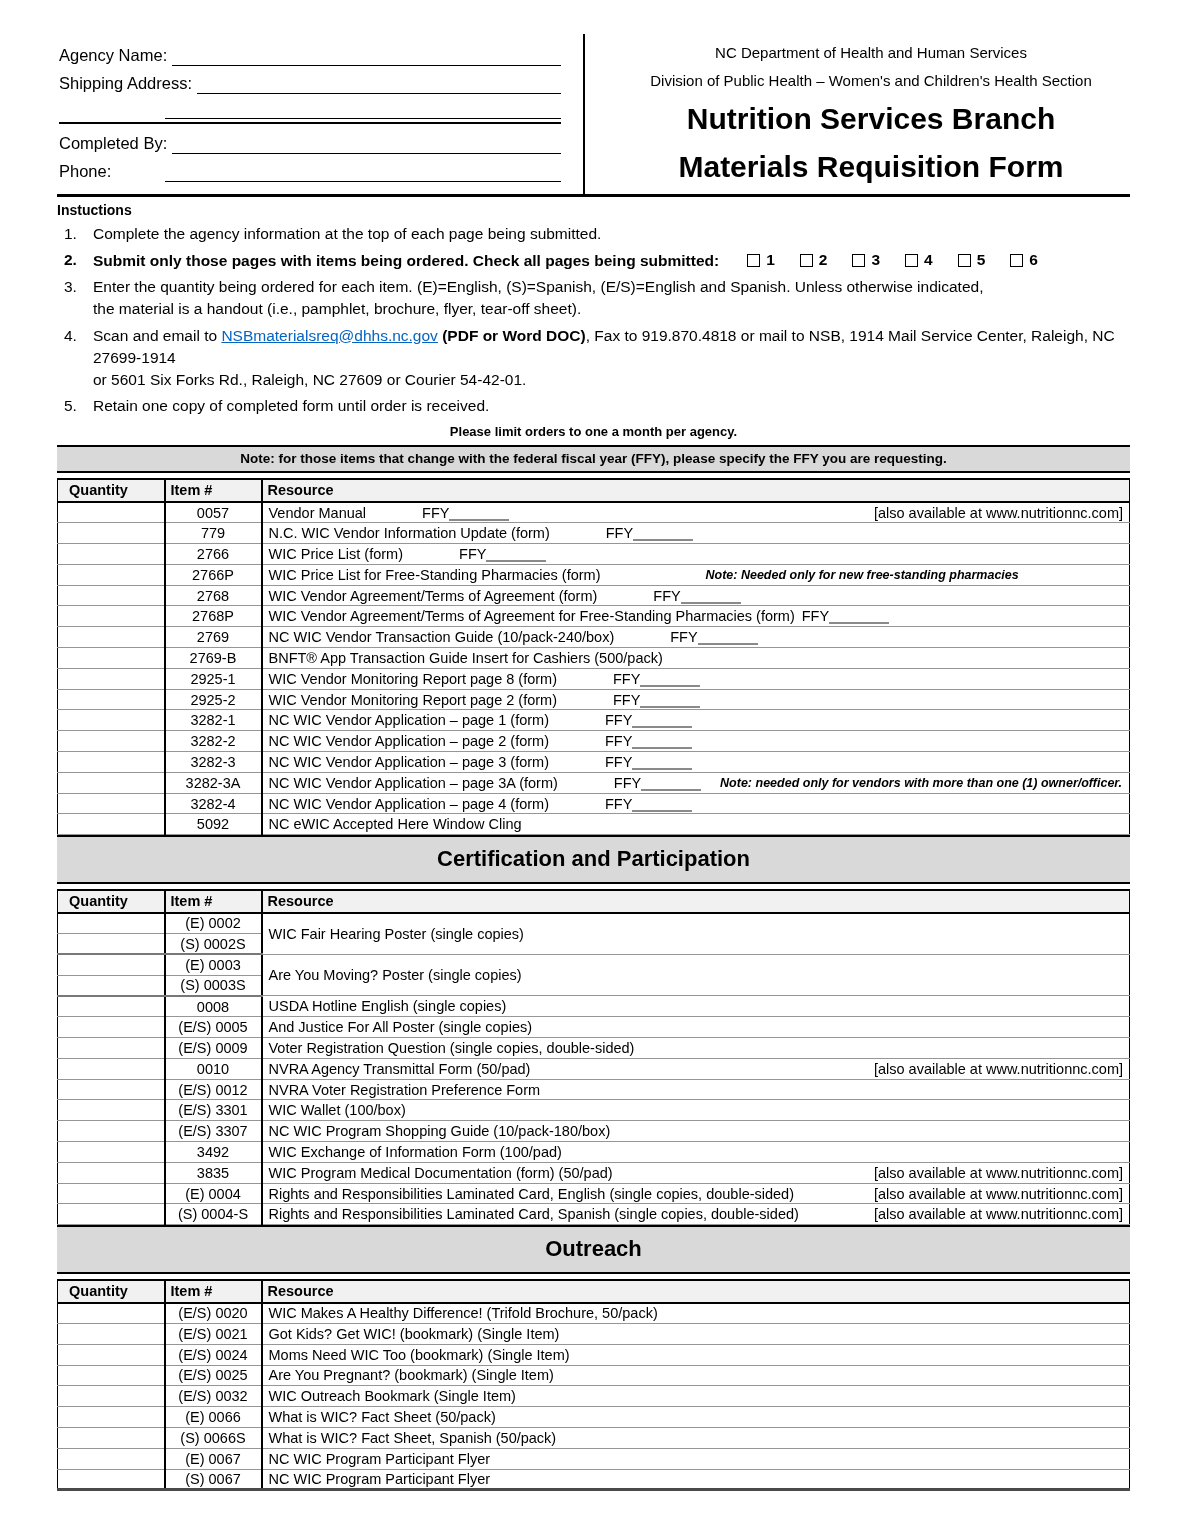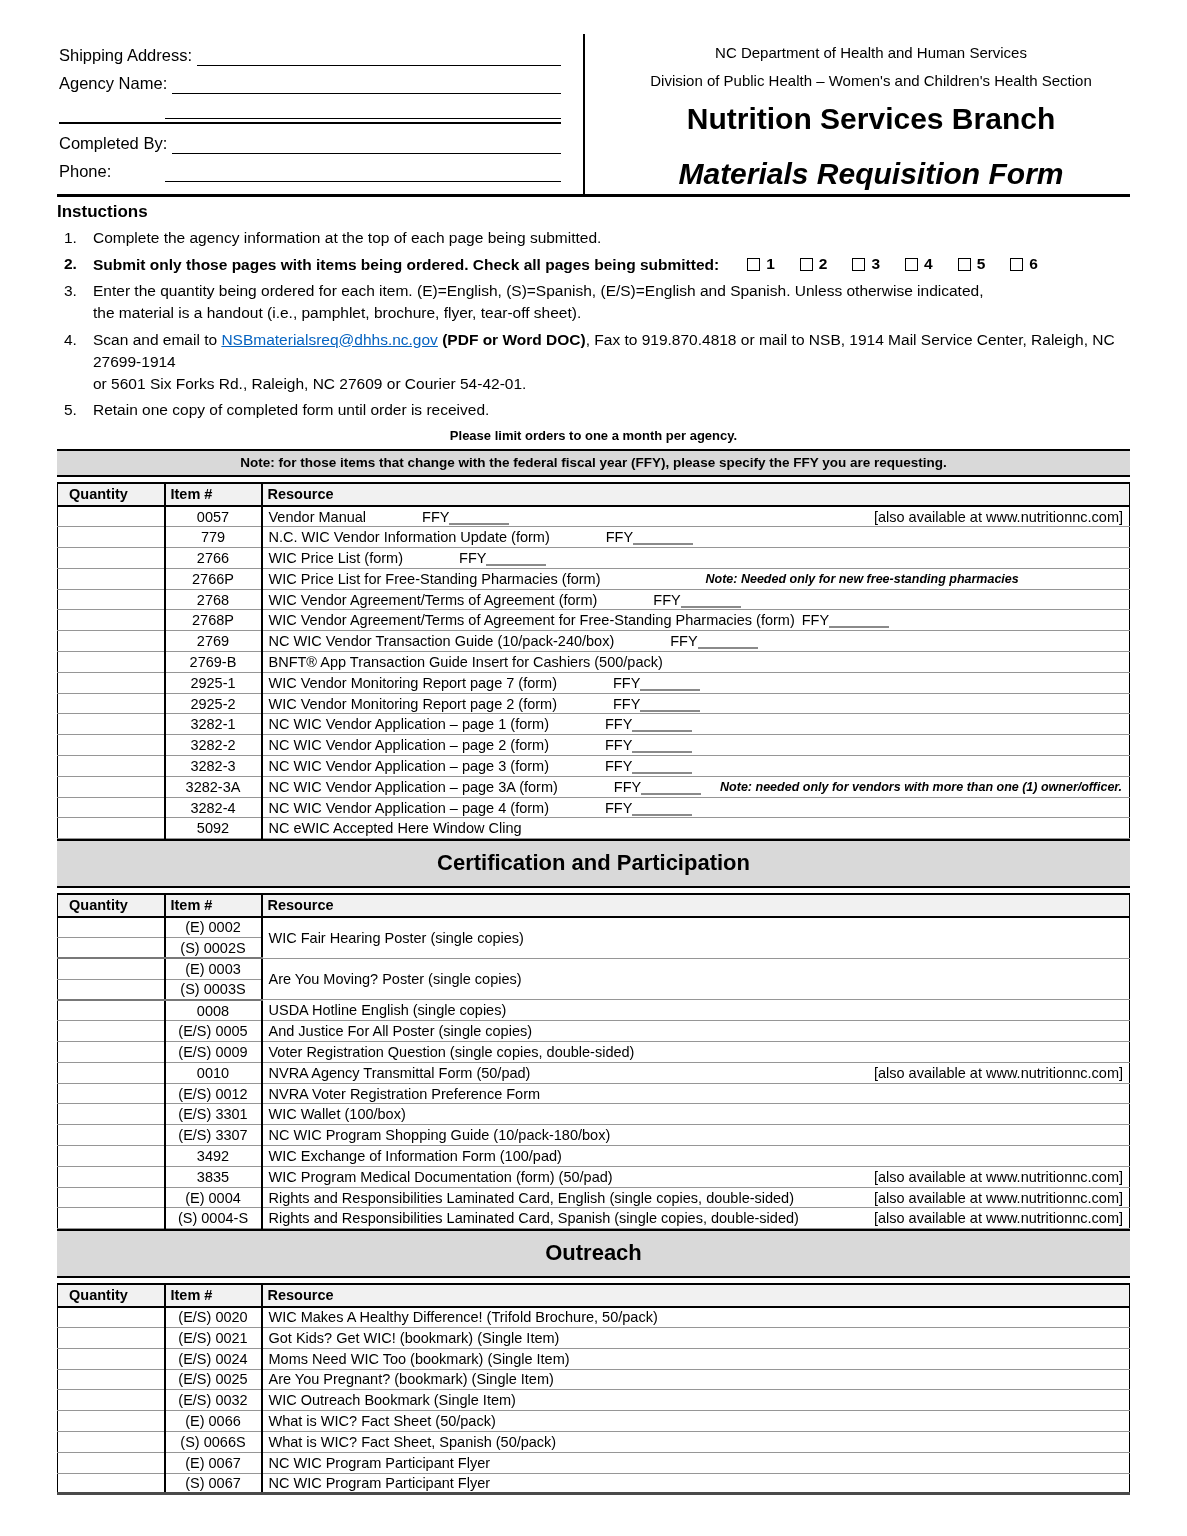--- a/index.html
+++ b/index.html
@@ -15,24 +15,24 @@
   .hdr-left { width:528px; border-right:2.5px solid #000; padding:4px 22px 12px 2px; }
   .fld { display:flex; align-items:flex-end; height:28px; font-size:16.5px; }
   .fld-label { white-space:nowrap; padding-right:5px; padding-bottom:1px; min-width:106px; }
   .fld-line { flex:1; border-bottom:1.6px solid #000; height:24px; }
   .fld-blank { margin-left:106px; border-bottom:1.6px solid #000; height:25px; }
   .hdr-sep { border-top:2.5px solid #000; margin:3px 0 2px; }
   .hdr-right { flex:1; text-align:center; padding-top:10px;padding-left:27px; }
   .org-line1 { font-size:15px; }
   .org-line2 { font-size:15px; margin-top:11px; }
   .big-title1 { font-size:30px; font-weight:bold; margin-top:13px; }
-  .big-title2 { font-size:30px; font-weight:bold; margin-top:21px;font-style:italic; }
+  .big-title2 { font-size:30px; font-weight:bold; margin-top:14px; }
 
   
-  .inst-h { font-weight:bold; font-size:17px; margin-top:5px; }
+  .inst-h { font-weight:bold; font-size:14px; margin-top:5px; }
   .inst { display:flex; font-size:15.5px; margin-top:4.5px; line-height:1.42; }
   .inst-num { width:36px; flex:none; padding-left:7px; }
   .inst-body { flex:1; }
   .inst-bold { font-weight:bold; }
   .cb-row { display:inline-flex; align-items:center; margin-left:28px; gap:25px; vertical-align:-1px; }
   .cb-item { display:inline-flex; align-items:center; gap:6px; }
   .cb-box { width:13px; height:13px; border:1.8px solid #000; display:inline-block; background:#fff; }
   .cb-num { font-weight:bold; font-size:15.5px; }
   .email-link { color:#0563c1; text-decoration:underline; cursor:pointer; }
   .limit-note { text-align:center; font-weight:bold; font-size:13px; margin:7px 0 6px; }
@@ -68,25 +68,25 @@
   .avail { margin-left:auto; }
 </style>
 </head>
 <body>
 
 <div class="page">
 
   <div class="hdr">
     <div class="hdr-left">
       <div class="fld">
-        <span class="fld-label">Shipping Address:</span>
+        <span class="fld-label">Agency Name:</span>
         <span class="fld-line"></span>
       </div>
       <div class="fld">
-        <span class="fld-label">Agency Name:</span>
+        <span class="fld-label">Shipping Address:</span>
         <span class="fld-line"></span>
       </div>
       <div class="fld-blank"></div>
       <div class="hdr-sep"></div>
       <div class="fld">
         <span class="fld-label">Completed By:</span>
         <span class="fld-line"></span>
       </div>
       <div class="fld">
         <span class="fld-label">Phone:</span>
@@ -276,21 +276,21 @@
             <div class="res-flex">
               <span class="res-name">BNFT® App Transaction Guide Insert for Cashiers (500/pack)</span>
             </div>
           </td>
         </tr>
         <tr>
           <td class="qty"></td>
           <td class="itm">2925-1</td>
           <td class="res">
             <div class="res-flex">
-              <span class="res-name">WIC Vendor Monitoring Report page 7 (form)</span>
+              <span class="res-name">WIC Vendor Monitoring Report page 8 (form)</span>
               <span class="ffy-wrap">
                 <span class="ffy-label">FFY</span>
                 <span class="ffy-blank"></span>
               </span>
             </div>
           </td>
         </tr>
         <tr>
           <td class="qty"></td>
           <td class="itm">2925-2</td>

